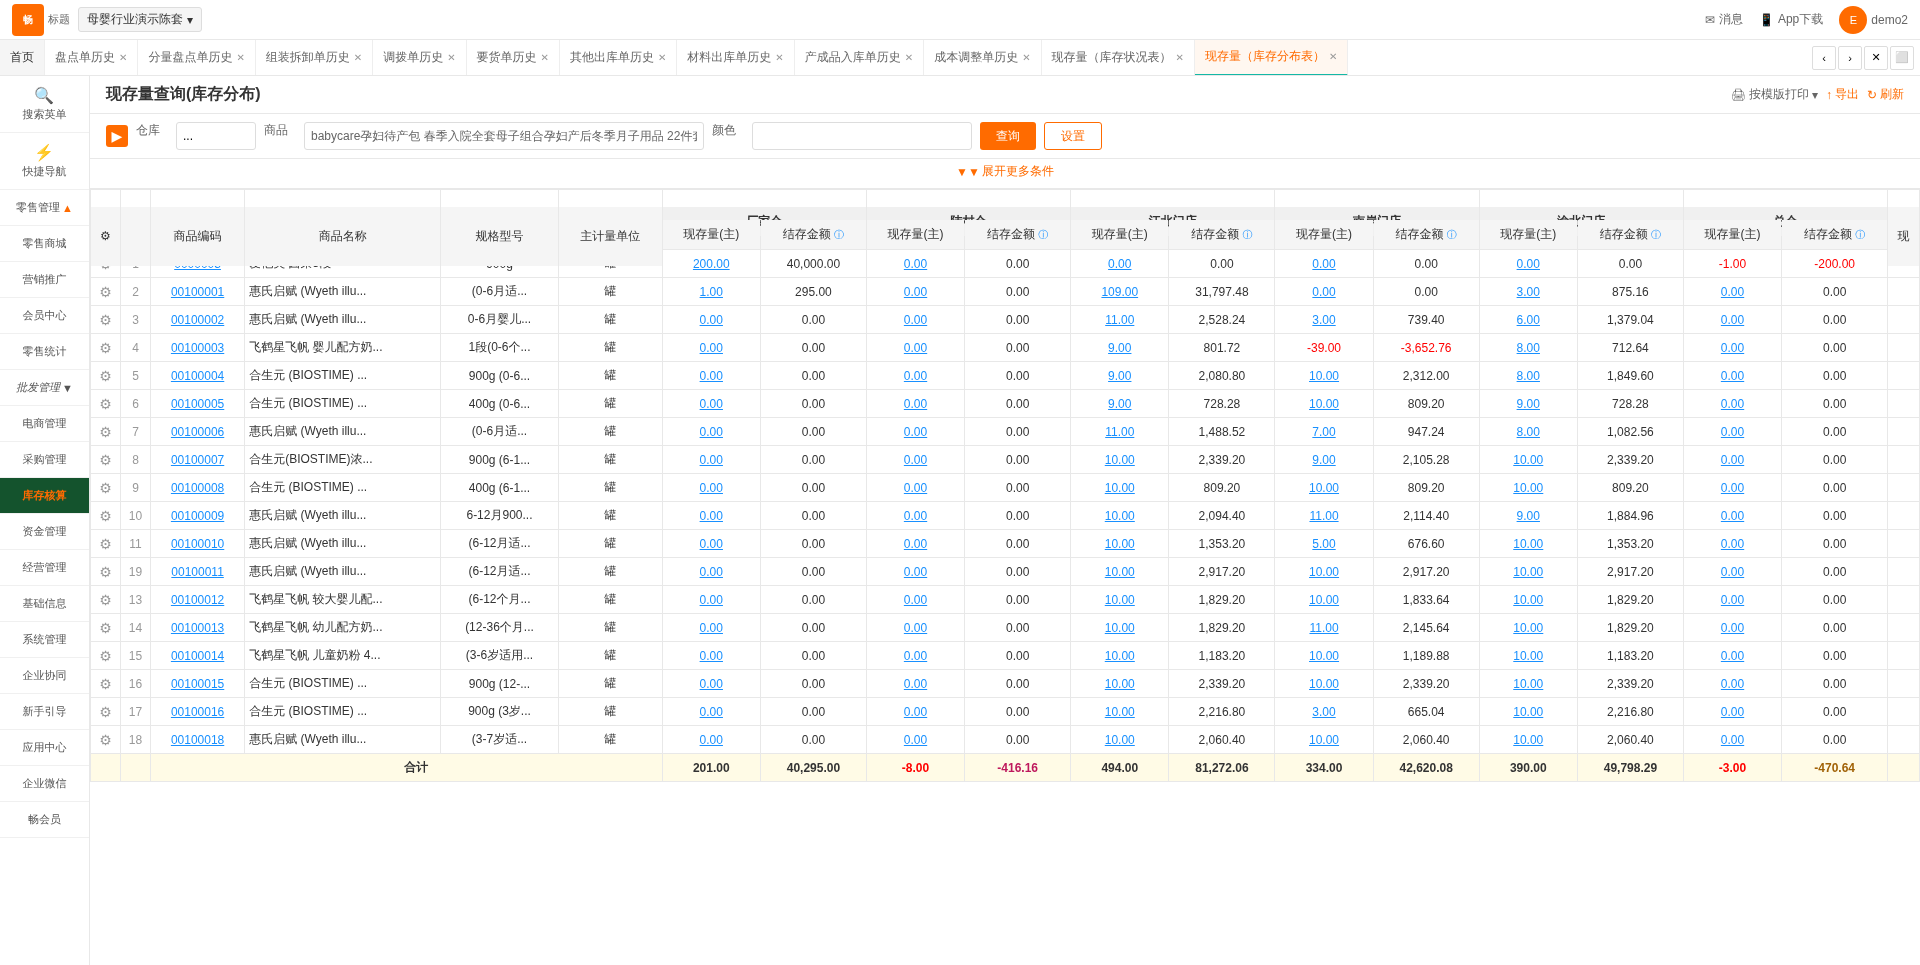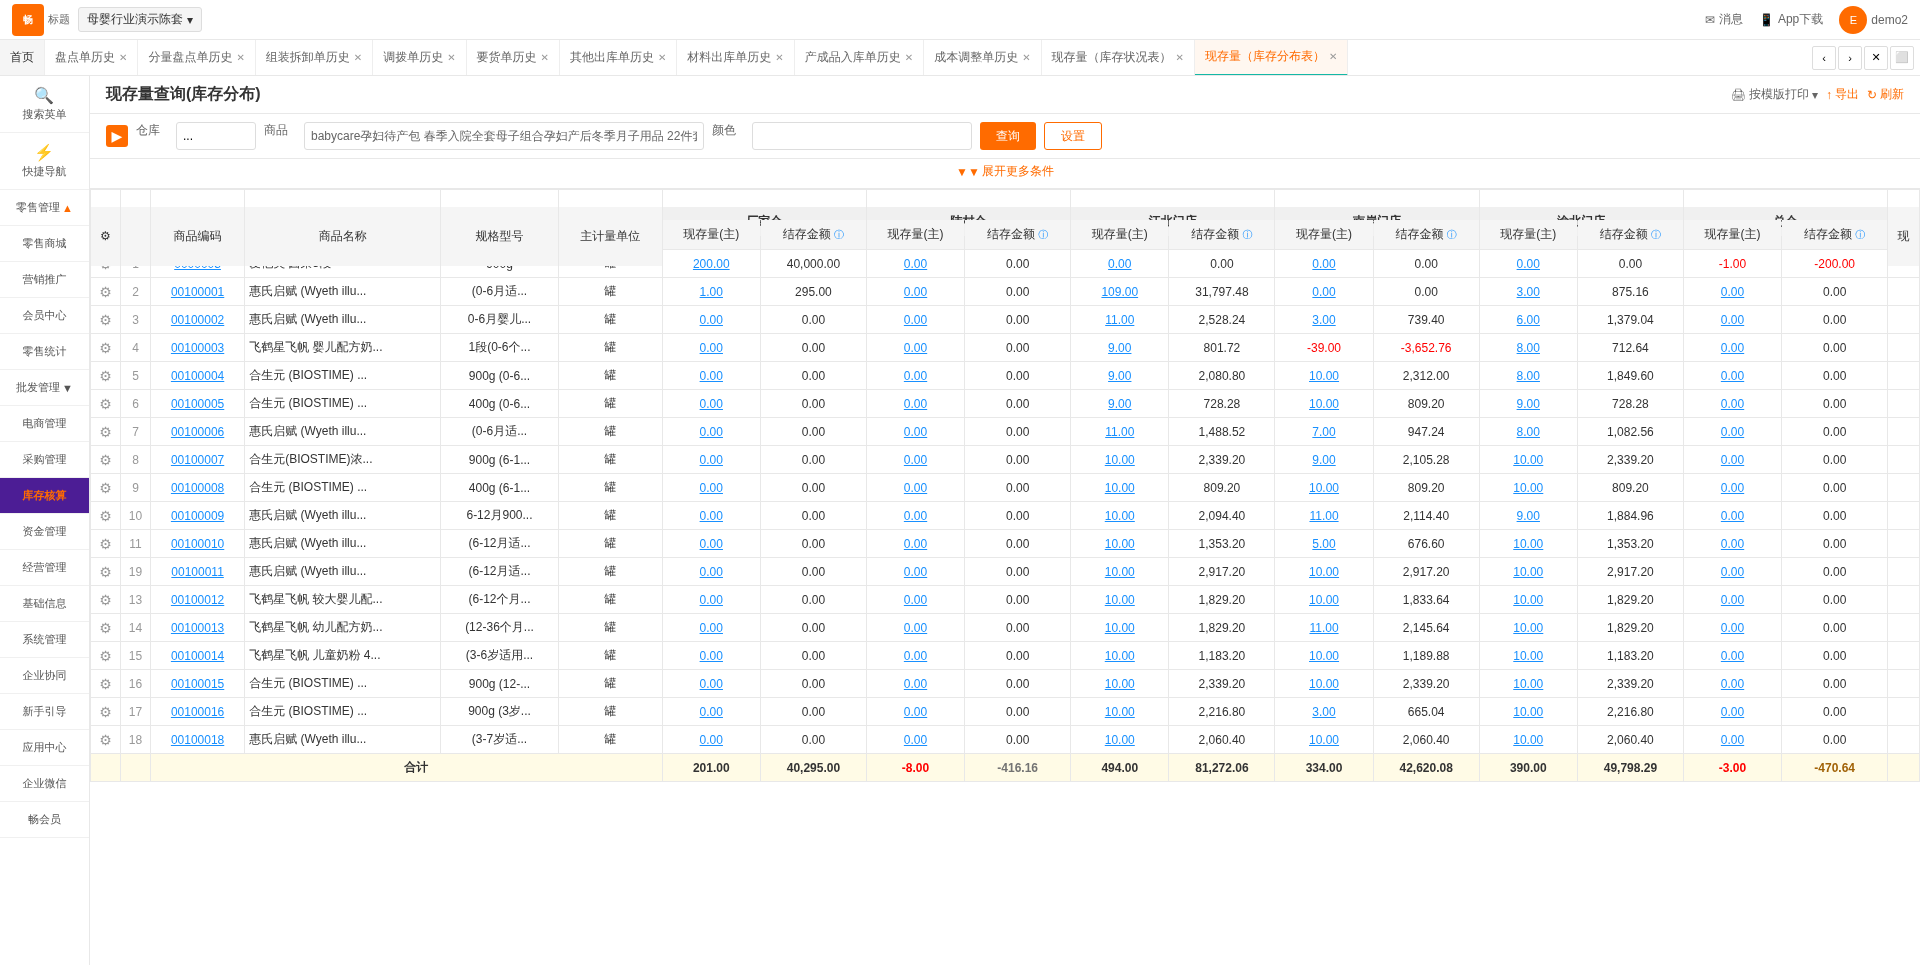--- a/index.html
+++ b/index.html
@@ -22,21 +22,21 @@
     .nav-tab.home { color: #333; background: #f5f5f5; }
     .nav-tab.active { background: #fff7f0; color: #ff6b00; border-bottom: 2px solid #14b8a6; }
     .nav-tab .close-x { color: #999; font-size: 10px; cursor: pointer; }
     .nav-tab-actions { display: flex; align-items: center; gap: 2px; margin-left: auto; padding: 0 6px; }
     .nav-tab-action-btn { width: 24px; height: 24px; border: 1px solid #ddd; background: #fff; cursor: pointer; display: flex; align-items: center; justify-content: center; font-size: 11px; border-radius: 2px; }
 
     
     .layout { display: flex; height: calc(965px - 76px); }
     .sidebar { width: 90px; background: #fff; border-right: 1px solid #e8e8e8; display: flex; flex-direction: column; overflow-y: auto; flex-shrink: 0; }
     .sidebar-item { padding: 10px 4px; text-align: center; cursor: pointer; font-size: 11px; color: #555; border-bottom: 1px solid #f0f0f0; }
-    .sidebar-item.active { color: #ff6b00; background: #4c1d95; font-weight: bold; }
+    .sidebar-item.active { color: #ff6b00; background: #14532d; font-weight: bold; }
     .sidebar-item-icon { font-size: 16px; margin-bottom: 2px; }
 
     
     .main { flex: 1; display: flex; flex-direction: column; overflow: hidden; }
     
     
     .page-header { background: #fff; padding: 8px 16px 0; border-bottom: 1px solid #e8e8e8; display: flex; align-items: center; justify-content: space-between; }
     .page-title { font-size: 16px; font-weight: bold; color: #333; padding-bottom: 8px; }
     .page-actions { display: flex; gap: 8px; align-items: center; padding-bottom: 8px; }
     .btn-print { font-size: 12px; color: #666; cursor: pointer; display: flex; align-items: center; gap: 3px; }
@@ -141,21 +141,21 @@
     </div>
     <div class="sidebar-item">
       <div>营销推广</div>
     </div>
     <div class="sidebar-item">
       <div>会员中心</div>
     </div>
     <div class="sidebar-item">
       <div>零售统计</div>
     </div>
-    <div class="sidebar-item" style="display:flex;justify-content:center;align-items:center;gap:2px;">
+    <div class="sidebar-item" style="display:flex;justify-content:center;align-items:center;gap:2px;font-style:italic;">
       <span>批发管理</span>
       <span>▼</span>
     </div>
     <div class="sidebar-item">
       <div>电商管理</div>
     </div>
     <div class="sidebar-item">
       <div>采购管理</div>
     </div>
     <div class="sidebar-item active">
@@ -648,21 +648,21 @@
     <td class="val-normal">0.00</td>
     <td></td>
   </tr>
             <tr class="total-row">
   <td></td>
   <td></td>
   <td colspan="4" style="text-align:center;font-weight:bold;padding-left:24px;">合计</td>
   <td>201.00</td>
   <td>40,295.00</td>
   <td style="color:red;">-8.00</td>
-  <td style="color:#737373;">-416.16</td>
+  <td style="color:#be185d;">-416.16</td>
   <td>494.00</td>
   <td>81,272.06</td>
   <td>334.00</td>
   <td>42,620.08</td>
   <td>390.00</td>
   <td>49,798.29</td>
   <td style="color:red;">-3.00</td>
   <td style="color:#a16207;">-470.64</td>
   <td></td>
 </tr>

